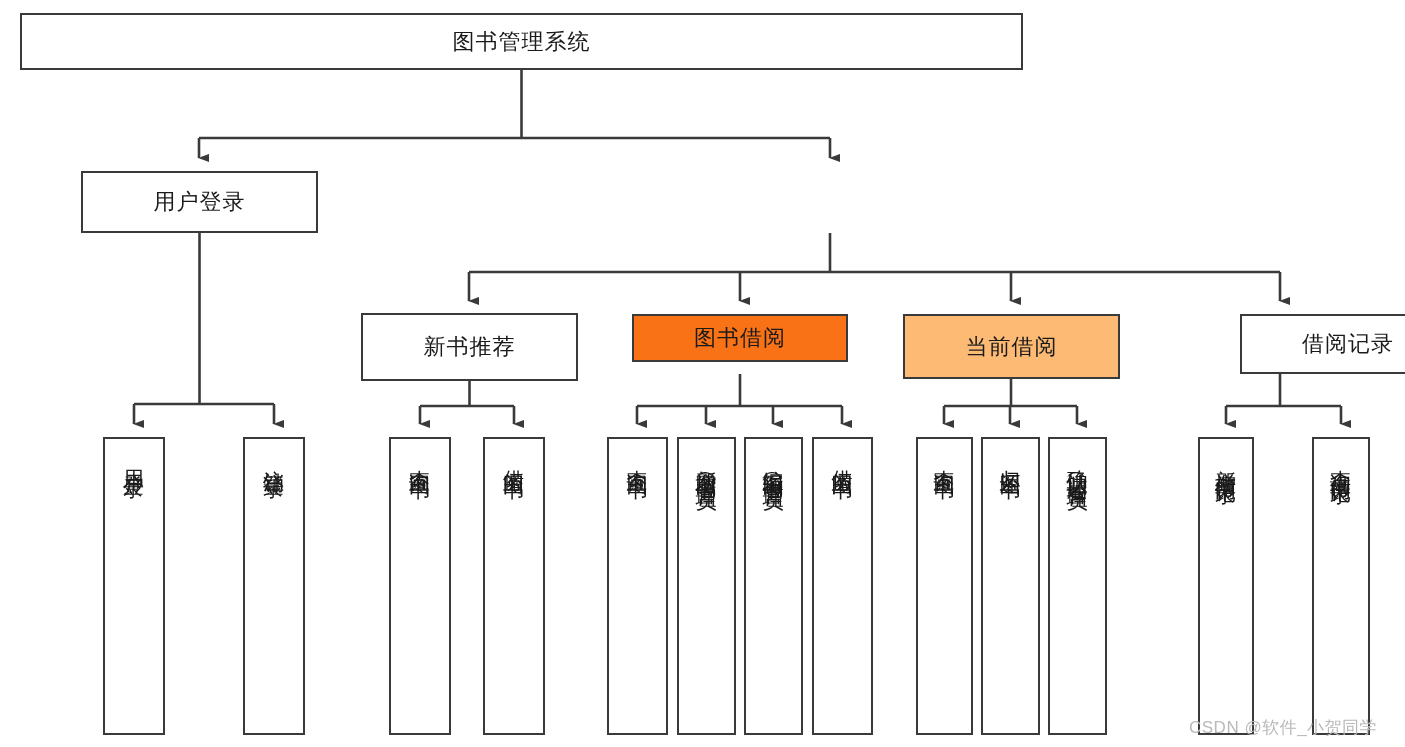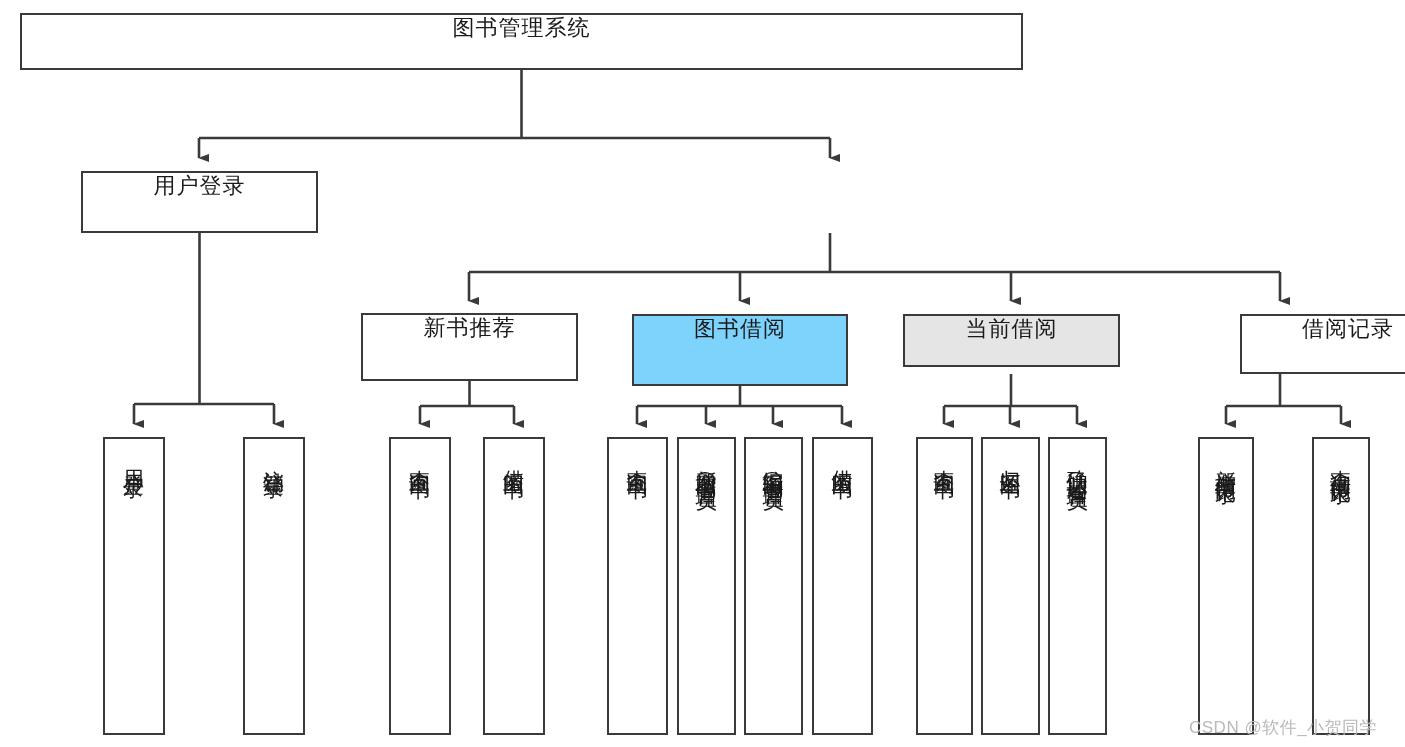--- a/index.html
+++ b/index.html
@@ -23,20 +23,21 @@
     top: 0;
     width: 1405px;
     height: 747px;
   }
   .node {
     position: absolute;
     box-sizing: border-box;
     background: #ffffff;
     border: 2px solid #3a3a3a;
     display: flex;
+    align-items: center;
     justify-content: center;
     color: #1a1a1a;
   }
   .node-label {
     font-size: 22px;
     line-height: 1.15;
     letter-spacing: 1px;
     white-space: nowrap;
     color: #1a1a1a;
   }
@@ -123,24 +124,24 @@
     <span class="node-label">图书管理系统</span>
   </div>
 
   <div class="node" id="node-l2-0" style="left: 81px; top: 171px; width: 237px; height: 62px; border-color: rgb(58, 58, 58); background: rgb(255, 255, 255);">
     <span class="node-label">用户登录</span>
   </div>
 
   <div class="node" id="node-l3-0" style="left: 361px; top: 313px; width: 217px; height: 68px; border-color: rgb(58, 58, 58); background: rgb(255, 255, 255);">
     <span class="node-label">新书推荐</span>
   </div>
-  <div class="node" id="node-l3-1" style="left: 632px; top: 314px; width: 216px; height: 72px; border-color: rgb(58, 58, 58); background: #7dd3fc;">
+  <div class="node" id="node-l3-1" style="left: 632px; top: 314px; width: 216px; height: 48px; border-color: rgb(58, 58, 58); background: #f97316;">
     <span class="node-label">图书借阅</span>
   </div>
-  <div class="node" id="node-l3-2" style="left: 903px; top: 314px; width: 217px; height: 53px; border-color: rgb(58, 58, 58); background: #e5e5e5;">
+  <div class="node" id="node-l3-2" style="left: 903px; top: 314px; width: 217px; height: 65px; border-color: rgb(58, 58, 58); background: #fdba74;">
     <span class="node-label">当前借阅</span>
   </div>
   <div class="node" id="node-l3-3" style="left: 1240px; top: 314px; width: 216px; height: 60px; border-color: rgb(58, 58, 58); background: rgb(255, 255, 255);">
     <span class="node-label">借阅记录</span>
   </div>
 
   <div class="node vertical" id="node-leaf-0" style="left: 103px; top: 437px; width: 62px; height: 298px; border-color: rgb(58, 58, 58); background: rgb(255, 255, 255);">
     <span class="node-label">用户登录</span>
   </div>
   <div class="node vertical" id="node-leaf-1" style="left: 243px; top: 437px; width: 62px; height: 298px; border-color: rgb(58, 58, 58); background: rgb(255, 255, 255);">

